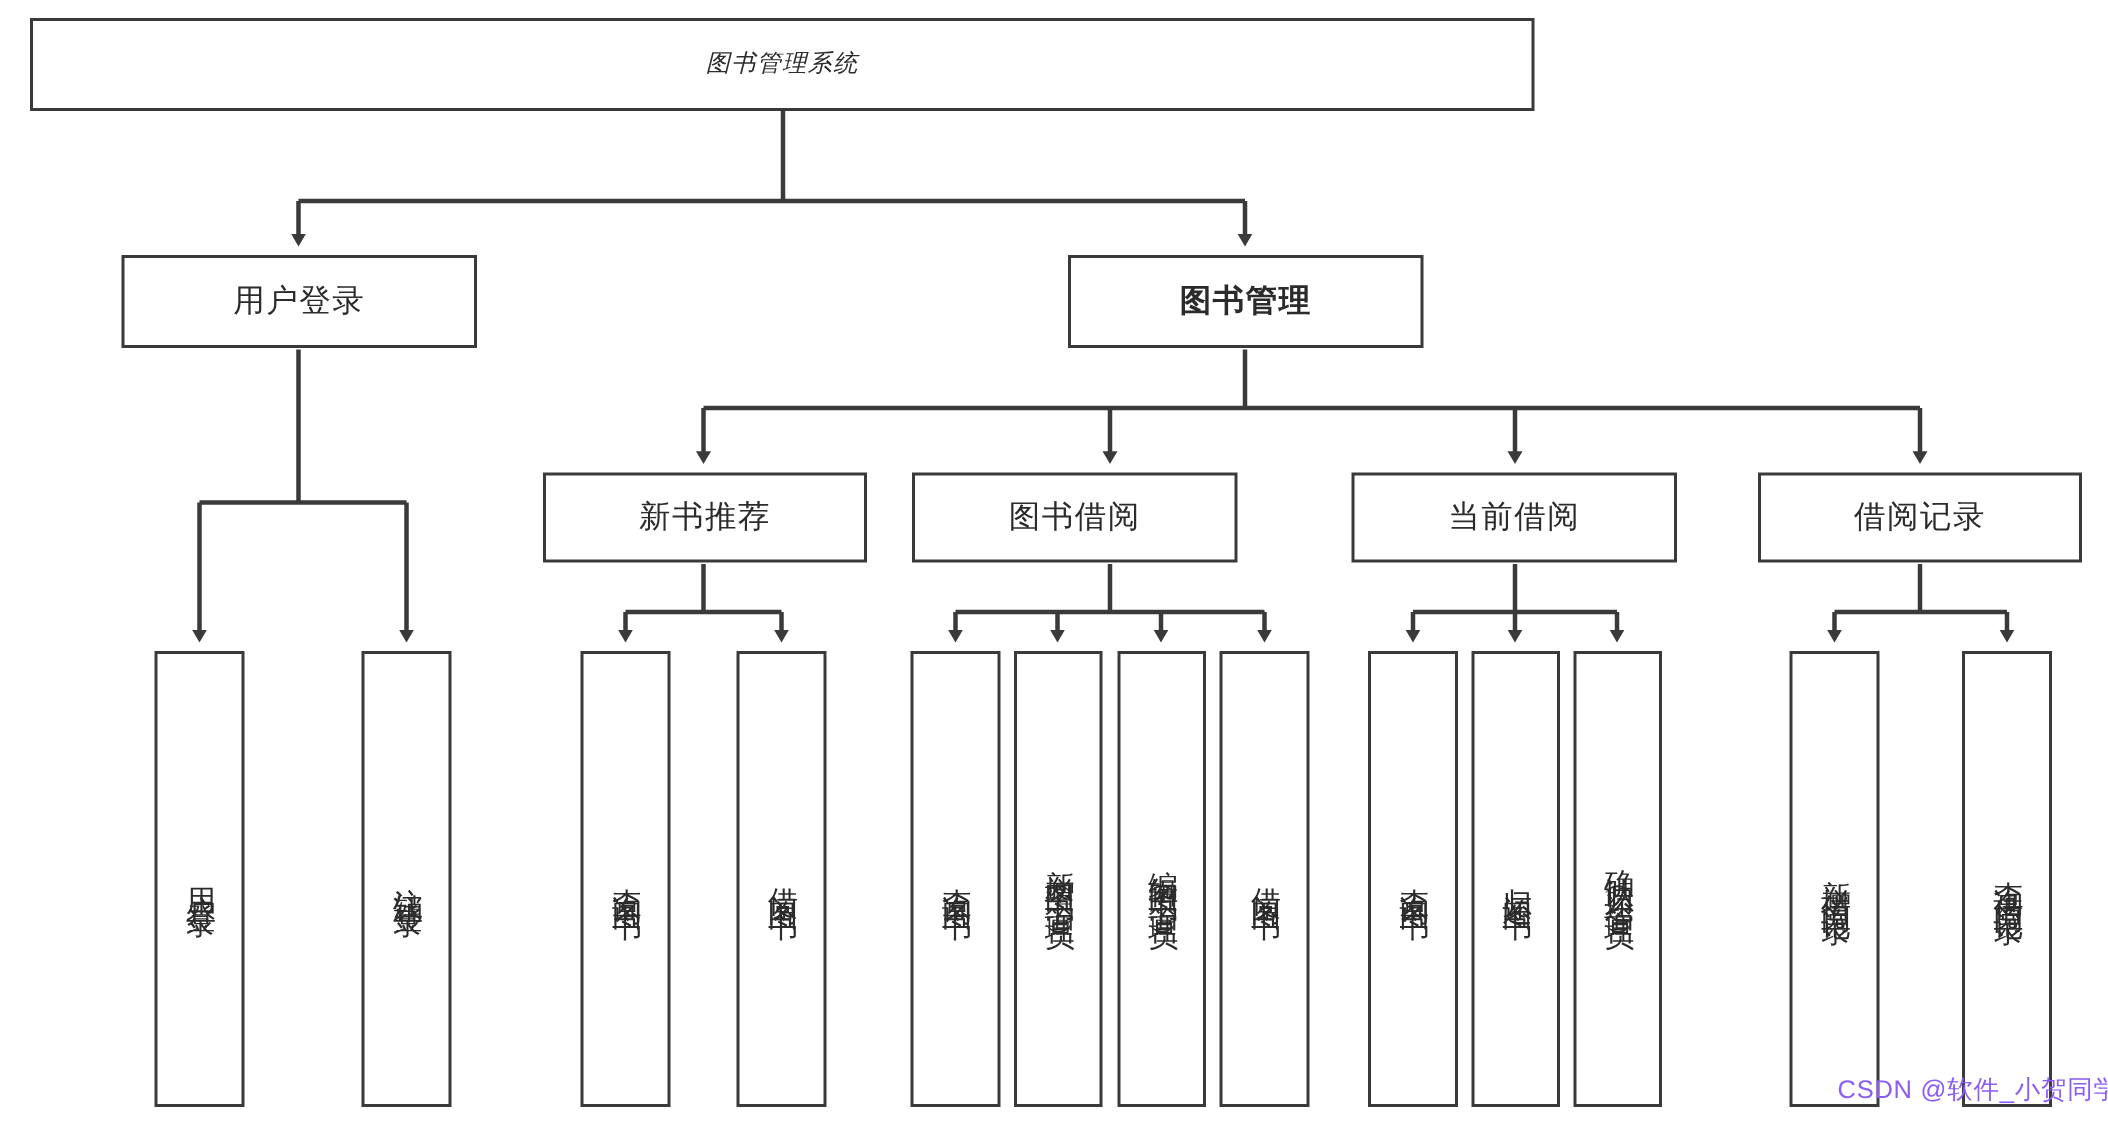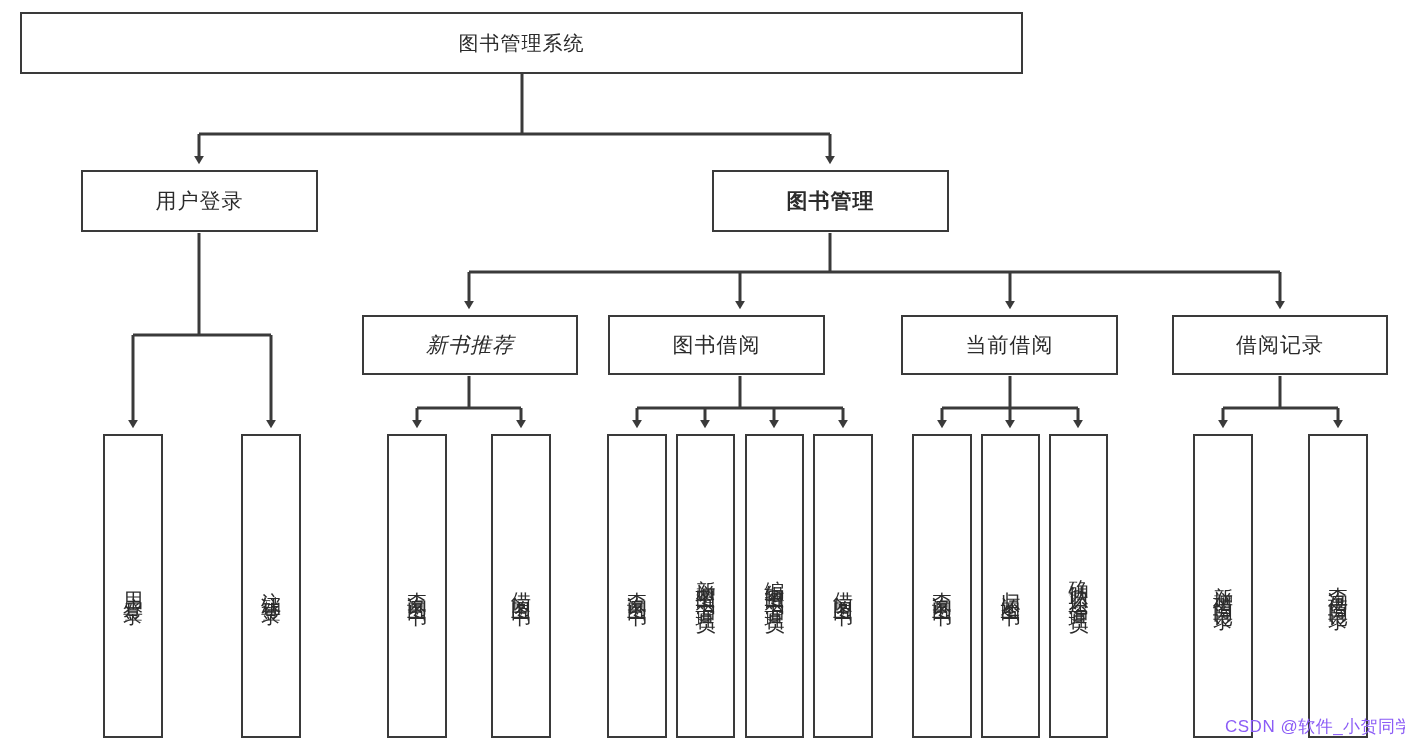--- a/index.html
+++ b/index.html
@@ -45,21 +45,22 @@
     text-orientation: upright;
     align-items: center;
     justify-content: center;
     font-size: 20px;
     letter-spacing: 5px;
     line-height: 1.15;
     padding: 8px 0;
     white-space: nowrap;
   }
   .node.root {
-    font-size: 20px;
+    font-size: 16px;
+    font-style: italic;
   }
   .watermark {
     position: absolute;
     color: #8b5cf6;
     font-size: 17px;
     letter-spacing: 0.5px;
     white-space: nowrap;
     user-select: none;
     margin-left: 32px;
   }
@@ -124,21 +125,21 @@
   </div>
 
   <div class="node" style="left:81px; top:170px; width:237px; height:62px;">
     <span>用户登录</span>
   </div>
 
   <div class="node" style="left:712px; top:170px; width:237px; height:62px;font-weight:bold;">
     <span>图书管理</span>
   </div>
 
-  <div class="node" style="left:362px; top:315px; width:216px; height:60px;font-style:italic;">
+  <div class="node" style="left:362px; top:315px; width:216px; height:60px;">
     <span>新书推荐</span>
   </div>
 
   <div class="node" style="left:608px; top:315px; width:217px; height:60px;">
     <span>图书借阅</span>
   </div>
 
   <div class="node" style="left:1172px; top:315px; width:216px; height:60px;">
     <span>借阅记录</span>
   </div>

